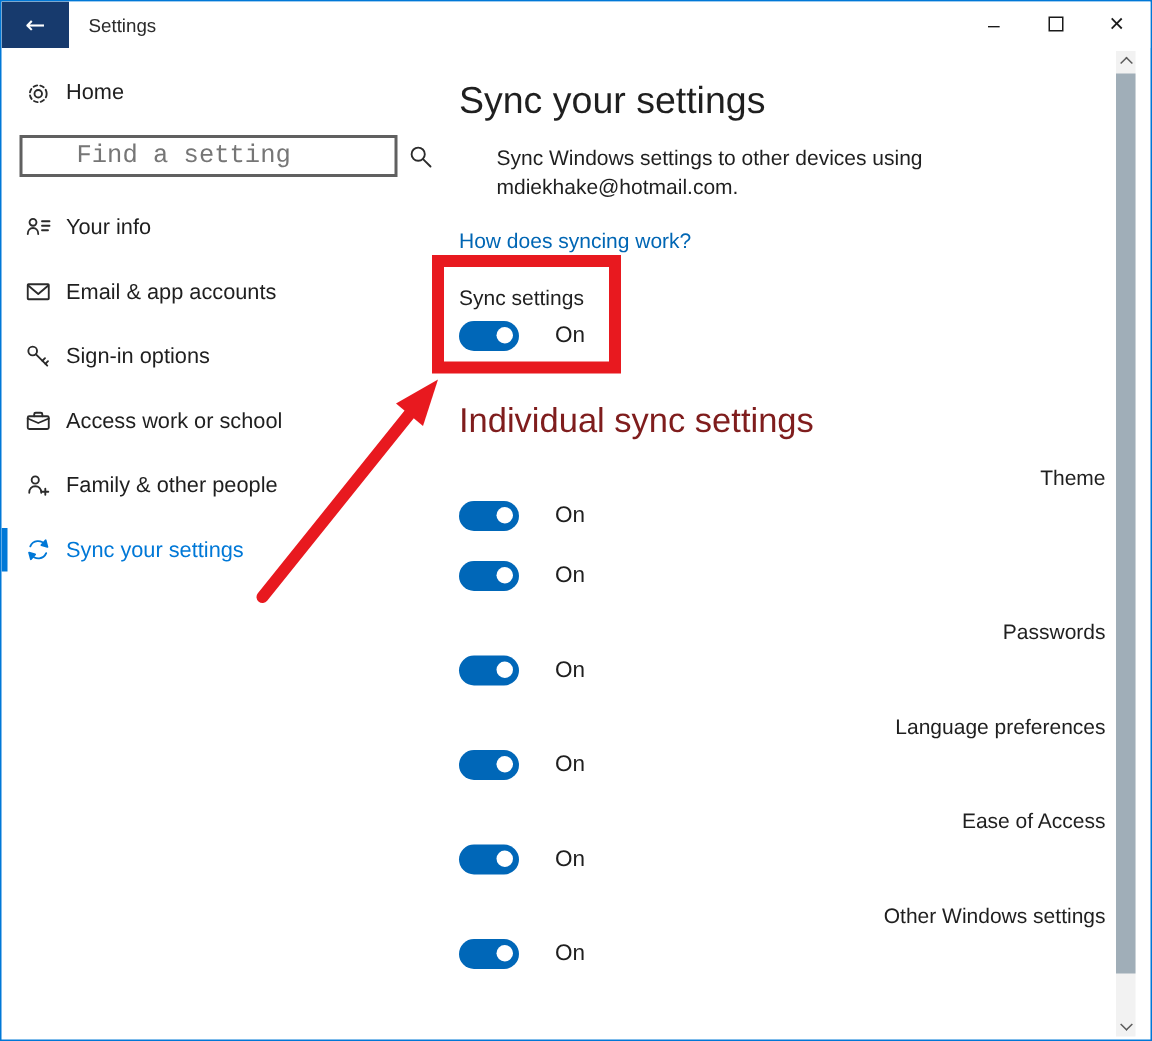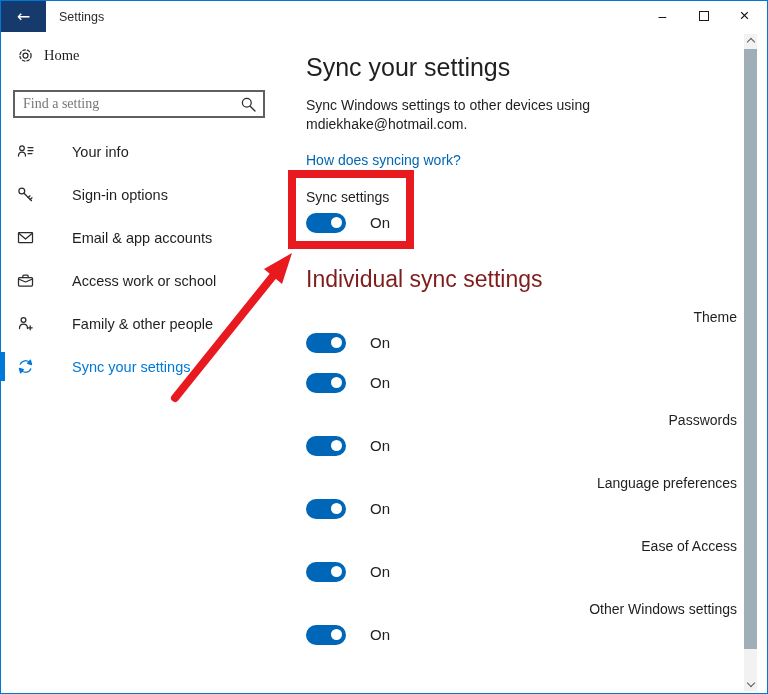--- a/index.html
+++ b/index.html
@@ -25,52 +25,52 @@
   .glyph-min { font-size: 14px; line-height: 10px; }
   .glyph-max { width: 10px; height: 10px; border: 1px solid #1a1a1a; display: inline-block; }
   .glyph-close { font-size: 17px; }
 
   
   .body-row { display: flex; height: 663px; }
   .sidebar { width: 292px; flex: 0 0 292px; padding-top: 15px; position: relative; }
   .main { flex: 1; padding-left: 13px; padding-right: 30px; }
 
   
-  .side-row { display: flex; align-items: flex-start; height: 30px; padding-left: 16px; cursor: pointer; font-family: Liberation Serif, serif; }
+  .side-row { display: flex; align-items: center; height: 30px; padding-left: 16px; cursor: pointer; }
   .side-row .icon { width: 17px; height: 17px; margin-right: 10px; flex: 0 0 17px; }
   .side-row .lbl { font-size: 14.5px; color: #1f1f1f; }
 
   .searchbox {
     margin: 13px 0 0 12px; width: 252px; height: 28px; border: 2px solid #606060;
     display: flex; align-items: center; background: #fff;
   }
   .searchbox input {
-    flex: 1; border: none; outline: none; font-size: 14px; padding: 0 6px 0 8px;
-    color: #1f1f1f; font-family: Liberation Serif, serif; background: transparent;
+    flex: 1; border: none; outline: none; font-size: 17px; padding: 0 6px 0 8px;
+    color: #1f1f1f; font-family: Liberation Mono, monospace; background: transparent; margin-left: 28px;
   }
   .searchbox input::placeholder { color: #767676; opacity: 1; }
   .searchbox .icon { width: 17px; height: 17px; margin-right: 6px; flex: 0 0 17px; }
 
   .section-label { margin: 17px 0 0 12px; font-size: 14px; color: #464646; height: 18px; }
 
   .nav { margin-top: 12px; }
-  .nav-item { display: flex; align-items: center; height: 43px; padding-left: 16px; cursor: pointer; position: relative; gap: 28px; }
+  .nav-item { display: flex; align-items: center; height: 43px; padding-left: 16px; cursor: pointer; position: relative; }
   .nav-item .icon { width: 17px; height: 17px; margin-right: 10px; flex: 0 0 17px; }
   .nav-item .lbl { font-size: 14.5px; color: #1f1f1f; }
   .nav-item.sel .lbl { color: #0078d7; }
   .nav-item.sel .accent { position: absolute; left: 0; top: 7px; bottom: 7px; width: 4px; background: #0078d7; }
 
   svg.ic { display: block; }
   svg.ic * { stroke: #2b2b2b; fill: none; stroke-width: 1.25; stroke-linecap: round; stroke-linejoin: round; }
   .nav-item.sel svg.ic * { stroke: #0078d7; }
   svg.ic .fillme { fill: #0078d7; stroke: none; }
 
   
   .page-title { margin-top: 20px; font-size: 25px; line-height: 30px; font-weight: 400; color: #1f1f1f; }
-  .desc { margin-top: 14px; font-size: 14px; line-height: 19px; color: #1f1f1f; }
+  .desc { margin-top: 14px; font-size: 14px; line-height: 19px; color: #1f1f1f; margin-left: 25px; }
   .link { display: inline-block; margin-top: 18px; font-size: 14px; color: #0066b4; text-decoration: none; cursor: pointer; }
 
   .master-label { margin-top: 20px; font-size: 14px; color: #1f1f1f; height: 17px; }
   .toggle-row { margin-top: 6px; display: flex; align-items: center; height: 21px; cursor: pointer; gap: 11px; }
   .pill { width: 40px; height: 20px; border-radius: 10px; background: #0067b8; position: relative; }
   .pill .knob { position: absolute; right: 4px; top: 4.5px; width: 11px; height: 11px; border-radius: 50%; background: #fff; }
   .state { margin-left: 13px; font-size: 15px; color: #1f1f1f; }
 
   .section-title { margin-top: 31px; font-size: 23px; line-height: 30px; font-weight: 400; color: #7f1d1d; }
 
@@ -147,36 +147,36 @@
               <path d="M1.5 13 c0-2.6 1.6-4 3.5-4 s3.5 1.4 3.5 4"></path>
               <path d="M11 4.5 H16 M11 7.5 H16 M11 10.5 H15"></path>
             </svg>
           </span>
           <span class="lbl">Your info</span>
         </div>
 
         <div class="nav-item">
           <span class="icon">
             <svg class="ic" width="17" height="17" viewBox="0 0 17 17">
+              <rect x="1.5" y="3.5" width="14" height="10" rx="0.5"></rect>
+              <path d="M2 4.5 L8.5 10 L15 4.5"></path>
+            </svg>
+          </span>
+          <span class="lbl">Email &amp; app accounts</span>
+        </div>
+
+        <div class="nav-item">
+          <span class="icon">
+            <svg class="ic" width="17" height="17" viewBox="0 0 17 17">
               <circle cx="4.8" cy="5" r="2.9"></circle>
               <path d="M7 7.2 L14.5 14.7"></path>
               <path d="M11.3 11.5 l1.7-1.7 M13.3 13.5 l1.7-1.7"></path>
             </svg>
           </span>
           <span class="lbl">Sign-in options</span>
-        </div>
-
-        <div class="nav-item">
-          <span class="icon">
-            <svg class="ic" width="17" height="17" viewBox="0 0 17 17">
-              <rect x="1.5" y="3.5" width="14" height="10" rx="0.5"></rect>
-              <path d="M2 4.5 L8.5 10 L15 4.5"></path>
-            </svg>
-          </span>
-          <span class="lbl">Email &amp; app accounts</span>
         </div>
 
         <div class="nav-item">
           <span class="icon">
             <svg class="ic" width="17" height="17" viewBox="0 0 17 17">
               <rect x="1.5" y="5.5" width="14" height="8.5" rx="1"></rect>
               <path d="M5.8 5.5 V4.2 a1 1 0 0 1 1-1 h3.4 a1 1 0 0 1 1 1 V5.5"></path>
               <path d="M1.5 7 L8.5 10 L15.5 7"></path>
             </svg>
           </span>

